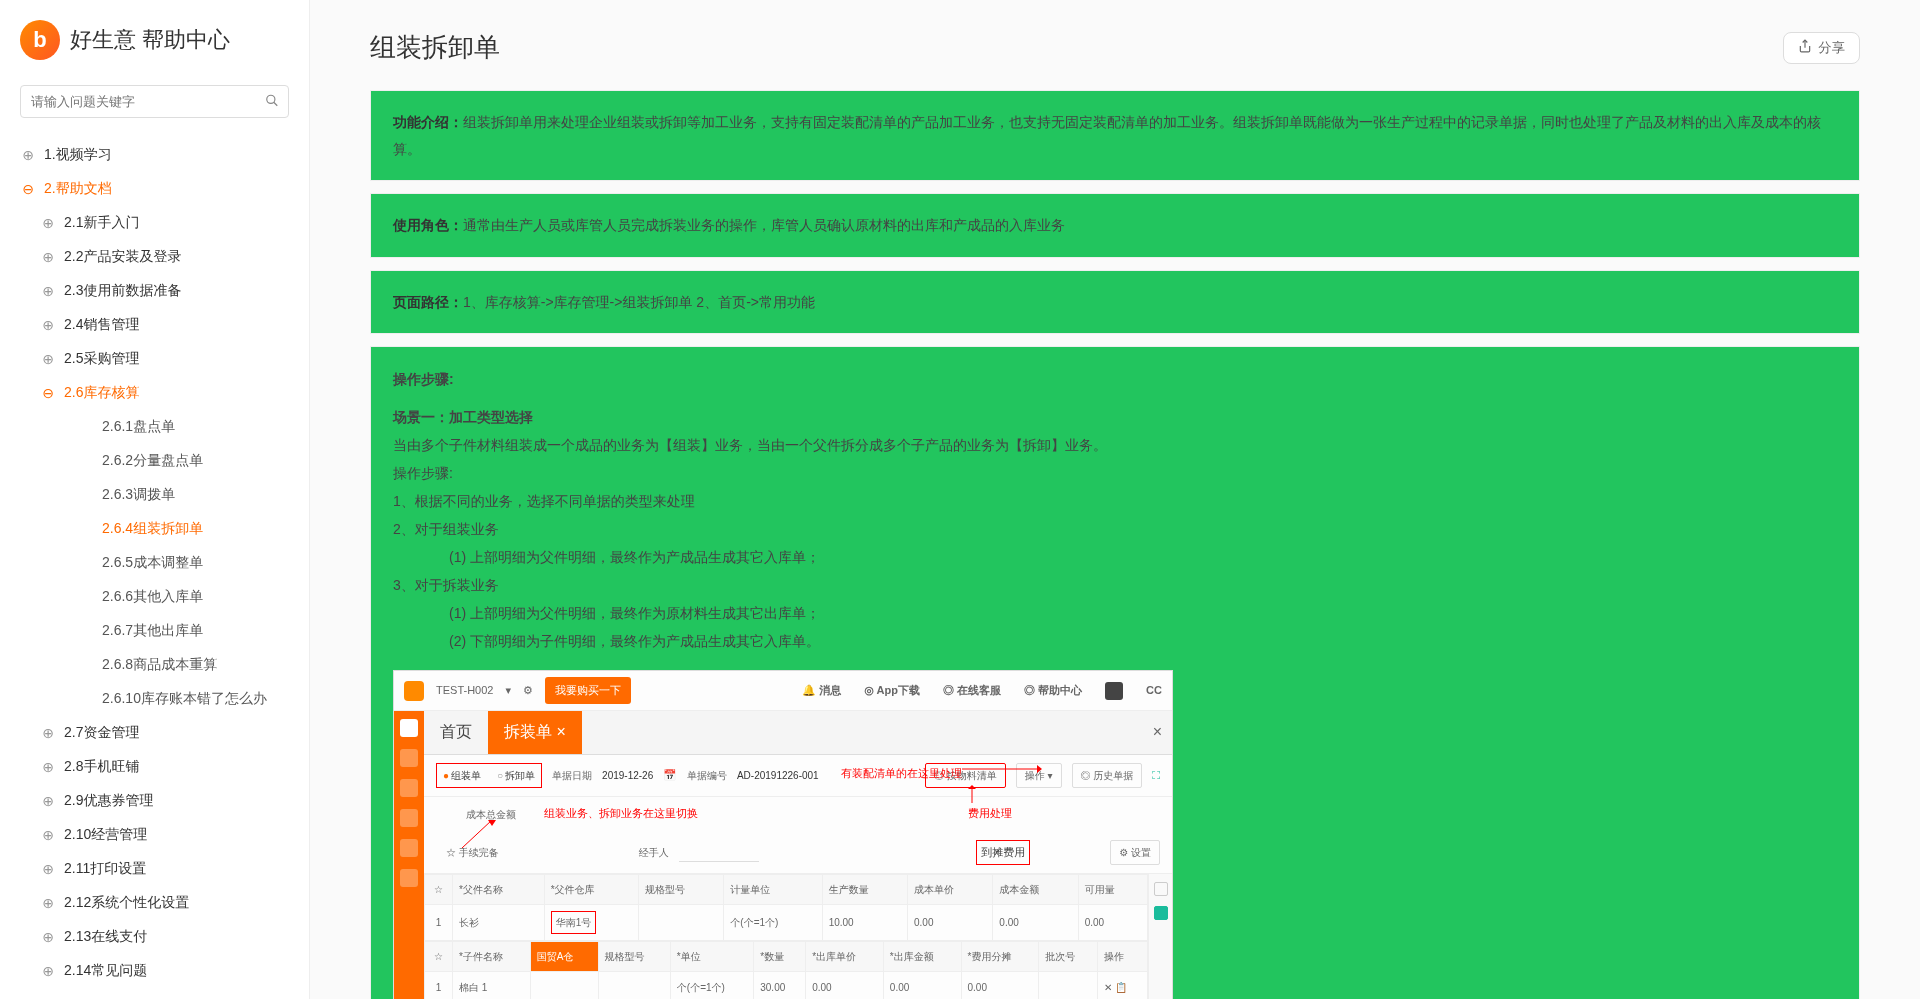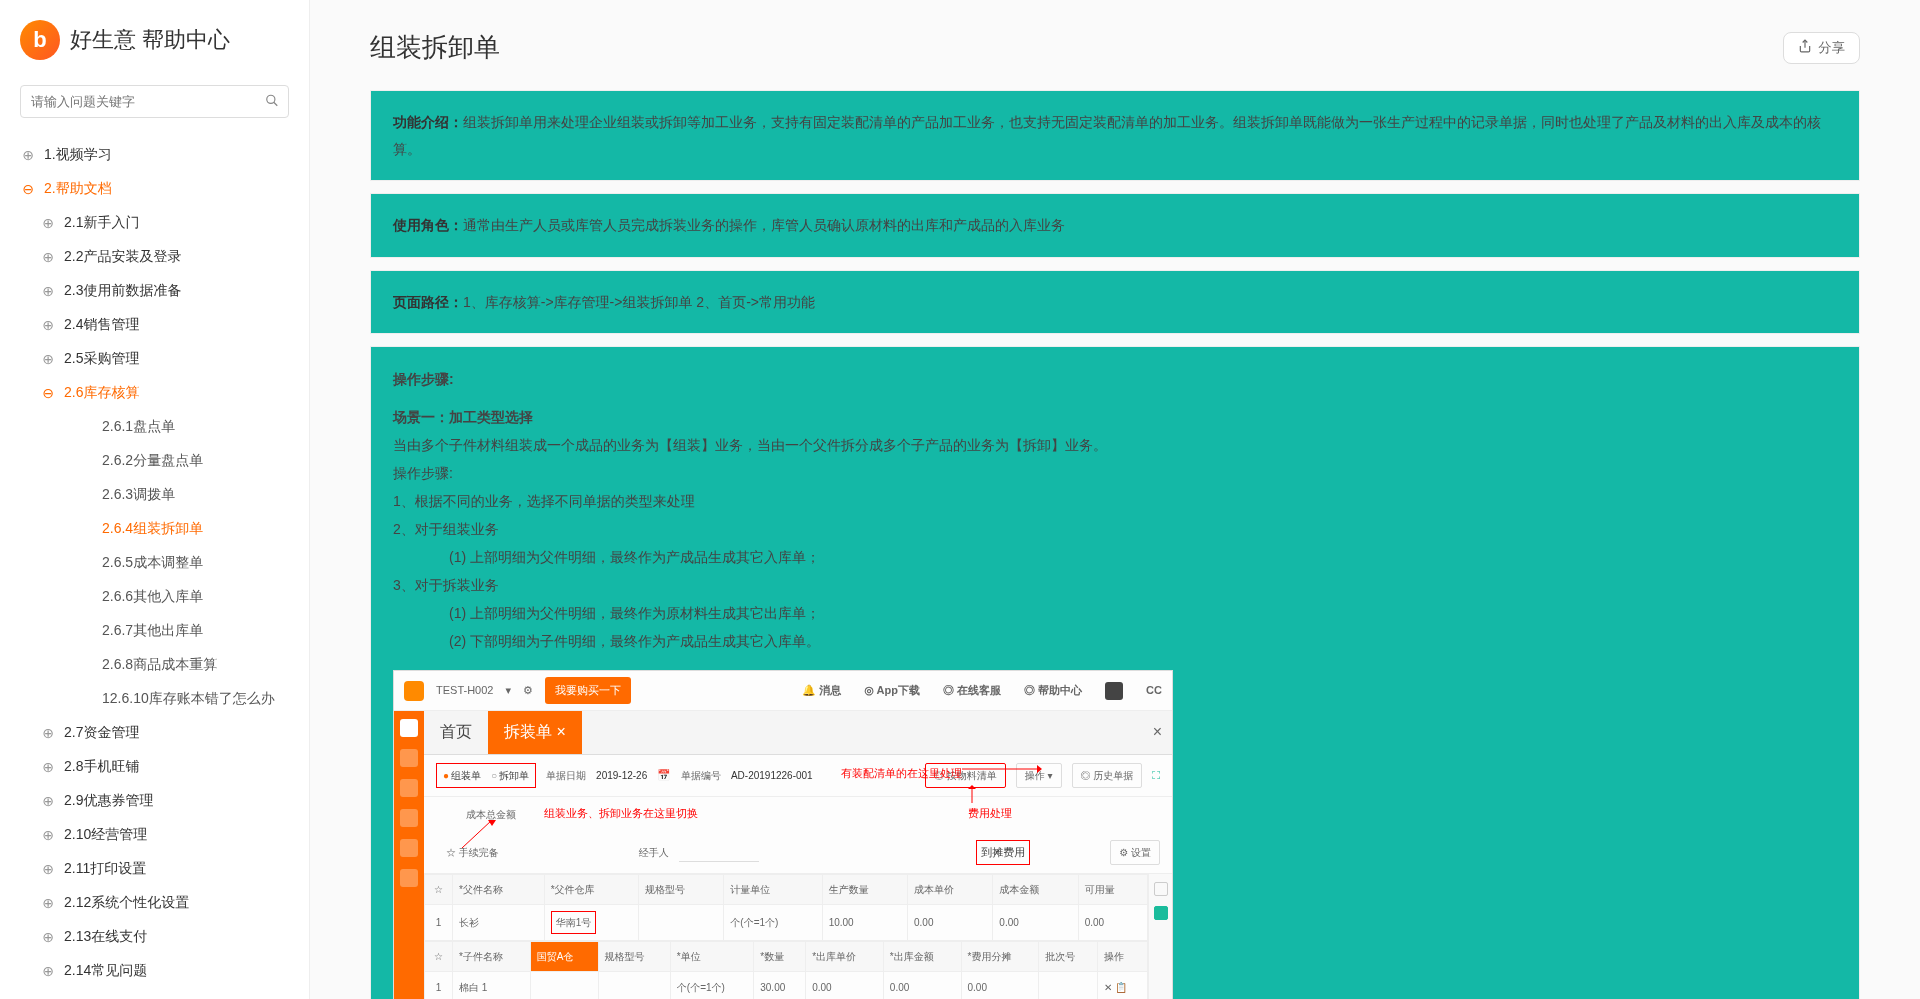--- a/index.html
+++ b/index.html
@@ -17,21 +17,21 @@
 .nav-icon { width: 16px; height: 16px; margin-right: 8px; display: flex; align-items: center; justify-content: center; font-size: 14px; }
 .nav-icon.plus { color: #999; }
 .nav-icon.minus { color: #ff6a00; }
 .nav-label.active-parent { color: #ff6a00; }
 .nav-sub { display: flex; align-items: center; padding: 8px 0 8px 82px; cursor: pointer; font-size: 14px; color: #555; }
 .nav-sub.active { color: #ff6a00; }
 .main { flex: 1; padding: 30px 60px; background: #fafafa; }
 .title-row { display: flex; justify-content: space-between; align-items: center; margin-bottom: 25px; }
 .page-title { font-size: 26px; font-weight: 500; }
 .share-btn { border: 1px solid #ddd; padding: 6px 14px; border-radius: 8px; cursor: pointer; display: flex; align-items: center; gap: 6px; color: #666; background: #fff; }
-.card { border: 1px solid #eee; background: #14b8a6; padding: 18px 22px; margin-bottom: 12px; line-height: 1.9; font-size: 14px; color: #444; }
+.card { border: 1px solid #eee; background: #22c55e; padding: 18px 22px; margin-bottom: 12px; line-height: 1.9; font-size: 14px; color: #444; }
 .card .label { font-weight: 600; color: #333; }
 .steps p { line-height: 2; }
 .indent-p2 { padding-left: 56px; }
 .bold { font-weight: 600; }
 .screenshot { width: 780px; margin-top: 15px; border: 1px solid #ddd; background: #fdfdfd; position: relative; font-size: 11px; }
 .ss-topbar { display: flex; align-items: center; padding: 6px 10px; border-bottom: 1px solid #eee; gap: 12px; }
 .ss-logo { width: 20px; height: 20px; background: #ff8a00; border-radius: 4px; }
 .ss-top-text { font-size: 11px; color: #666; }
 .ss-top-right { margin-left: auto; display: flex; gap: 23px; align-items: center; color: #666; font-weight: bold; }
 .ss-avatar { width: 18px; height: 18px; background: #444; border-radius: 3px; }
@@ -39,21 +39,21 @@
 .ss-body { display: flex; }
 .ss-nav { width: 30px; background: #ff6a00; display: flex; flex-direction: column; align-items: center; padding: 8px 0; gap: 12px; }
 .ss-nav-icon { width: 18px; height: 18px; background: rgba(255,255,255,0.3); border-radius: 3px; }
 .ss-nav-icon.home { background: #fff; }
 .ss-content { flex: 1; }
 .ss-tabs { display: flex; background: #f5f5f5; border-bottom: 1px solid #ddd; }
 .ss-tab { padding: 6px 16px; font-size: 16px; }
 .ss-tab.active { background: #ff6a00; color: #fff; }
 .ss-tab.close { margin-left: auto; padding: 6px 10px; color: #666; }
 .ss-form-row { display: flex; align-items: center; padding: 8px 12px; gap: 10px; border-bottom: 1px solid #eee; position: relative; }
-.ss-radio-group { display: flex; gap: 10px; border: 1px solid #f00; padding: 2px 6px; }
+.ss-radio-group { display: flex; gap: 16px; border: 1px solid #f00; padding: 2px 6px; }
 .ss-radio { font-size: 10px; }
 .ss-radio.checked::before { content: "●"; color: #ff6a00; margin-right: 2px; }
 .ss-radio.unchecked::before { content: "○"; color: #999; margin-right: 2px; }
 .ss-field-label { font-size: 10px; color: #666; text-align: center; }
 .ss-field-val { font-size: 10px; color: #333; }
 .ss-red-text { color: #f00; font-size: 11px; position: absolute; }
 .ss-outline-btn { border: 1px solid #ddd; padding: 2px 8px; font-size: 10px; color: #666; border-radius: 2px; }
 .ss-outline-btn.red-border { border-color: #f00; }
 .ss-table { width: 100%; border-collapse: collapse; font-size: 10px; }
 .ss-table th { background: #f7f7f7; padding: 5px 6px; text-align: left; color: #666; border: 1px solid #eee; font-weight: normal; }
@@ -123,21 +123,21 @@
         <span class="nav-label active-parent">2.6库存核算</span>
       </div>
     <div class="nav-sub">2.6.1盘点单</div>
     <div class="nav-sub">2.6.2分量盘点单</div>
     <div class="nav-sub">2.6.3调拨单</div>
     <div class="nav-sub active">2.6.4组装拆卸单</div>
     <div class="nav-sub">2.6.5成本调整单</div>
     <div class="nav-sub">2.6.6其他入库单</div>
     <div class="nav-sub">2.6.7其他出库单</div>
     <div class="nav-sub">2.6.8商品成本重算</div>
-    <div class="nav-sub">12.6.10库存账本错了怎么办</div>
+    <div class="nav-sub">2.6.10库存账本错了怎么办</div>
     <div class="nav-item">
         <span class="indent1"></span>
         <span class="nav-icon plus">⊕</span>
         <span>2.7资金管理</span>
       </div>
     <div class="nav-item">
         <span class="indent1"></span>
         <span class="nav-icon plus">⊕</span>
         <span>2.8手机旺铺</span>
       </div>

